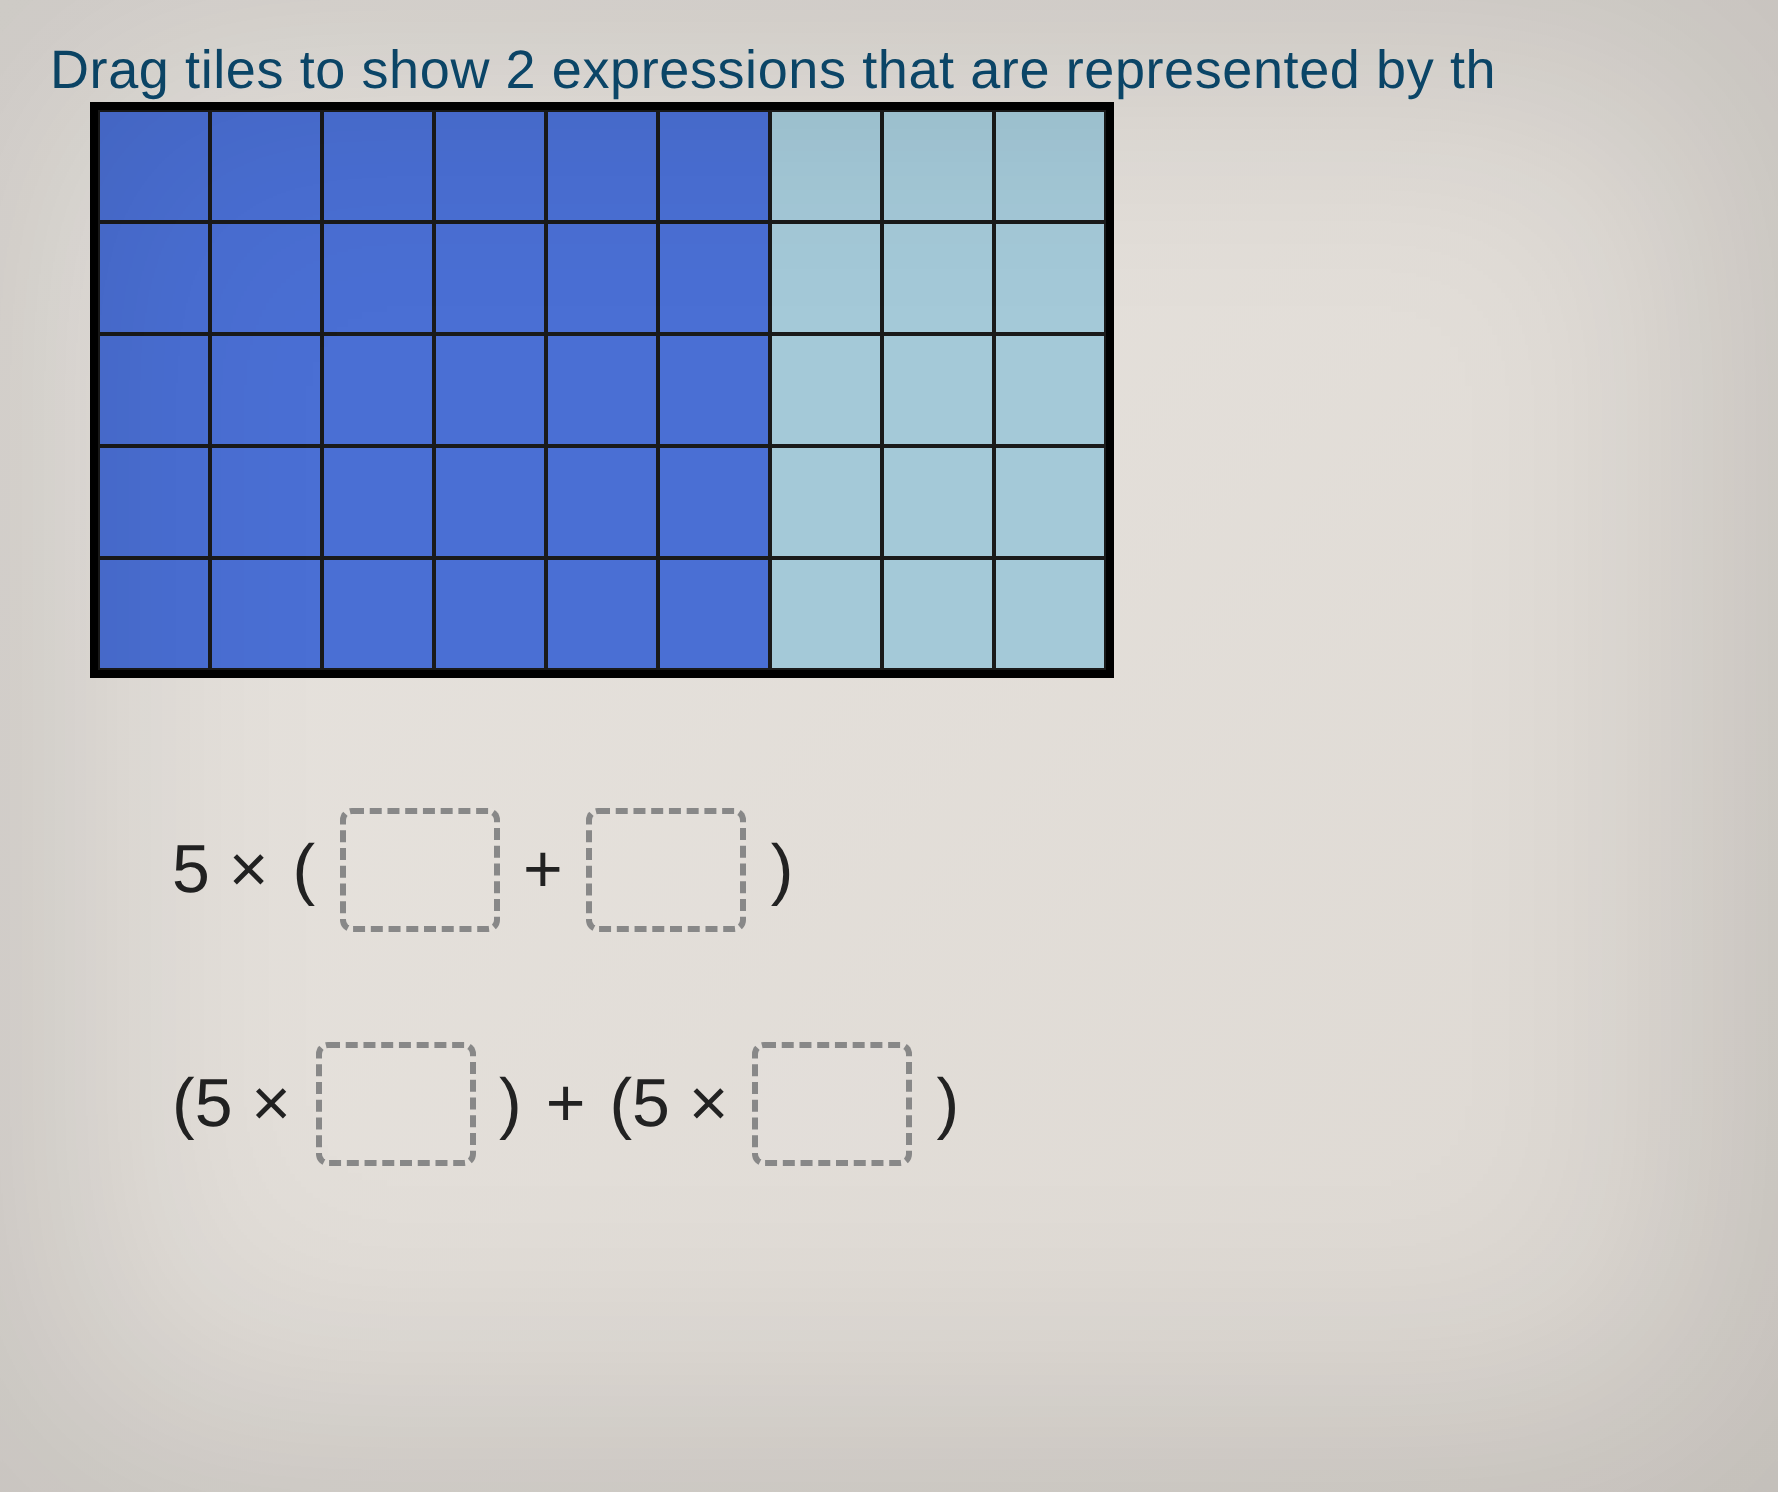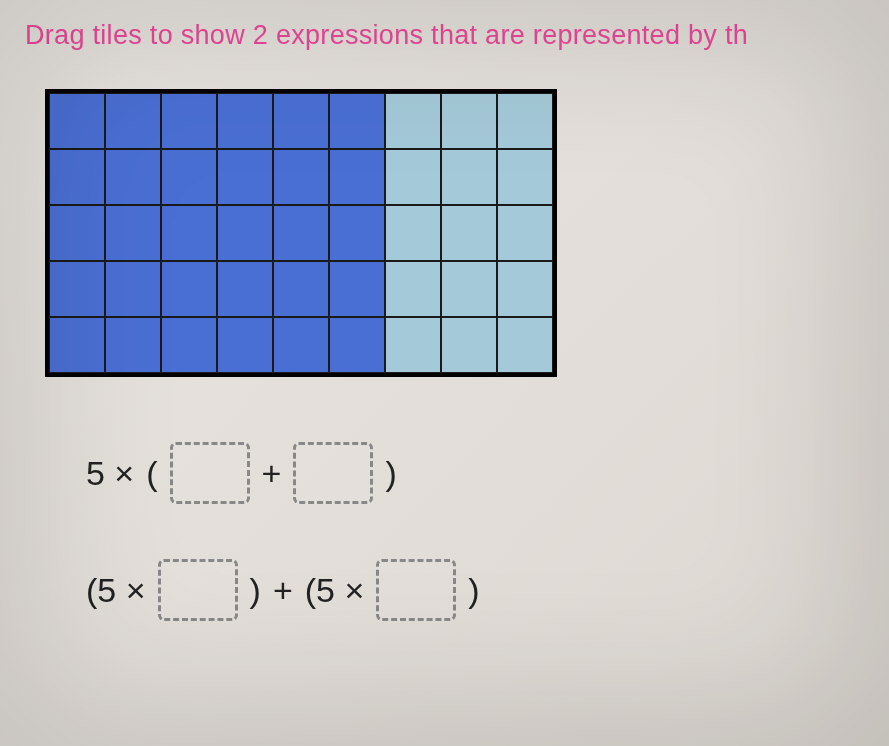--- a/index.html
+++ b/index.html
@@ -11,24 +11,23 @@
       width: 889px;
       height: 746px;
       background: linear-gradient(135deg, #e8e4df 0%, #ddd8d2 100%);
       font-family: Arial, sans-serif;
       padding: 20px 25px;
       overflow: hidden;
       position: relative;
     }
     .instruction {
       font-size: 27px;
-      color: #ec4899;
+      color: #0c4a6e;
       font-weight: 400;
       letter-spacing: 0.3px;
-      margin-bottom: 38px;
       white-space: nowrap;
     }
     .grid-container {
       border: 4px solid #000;
       display: inline-flex;
       margin-left: 20px;
       margin-bottom: 65px;
     }
     .grid-section {
       display: grid;

